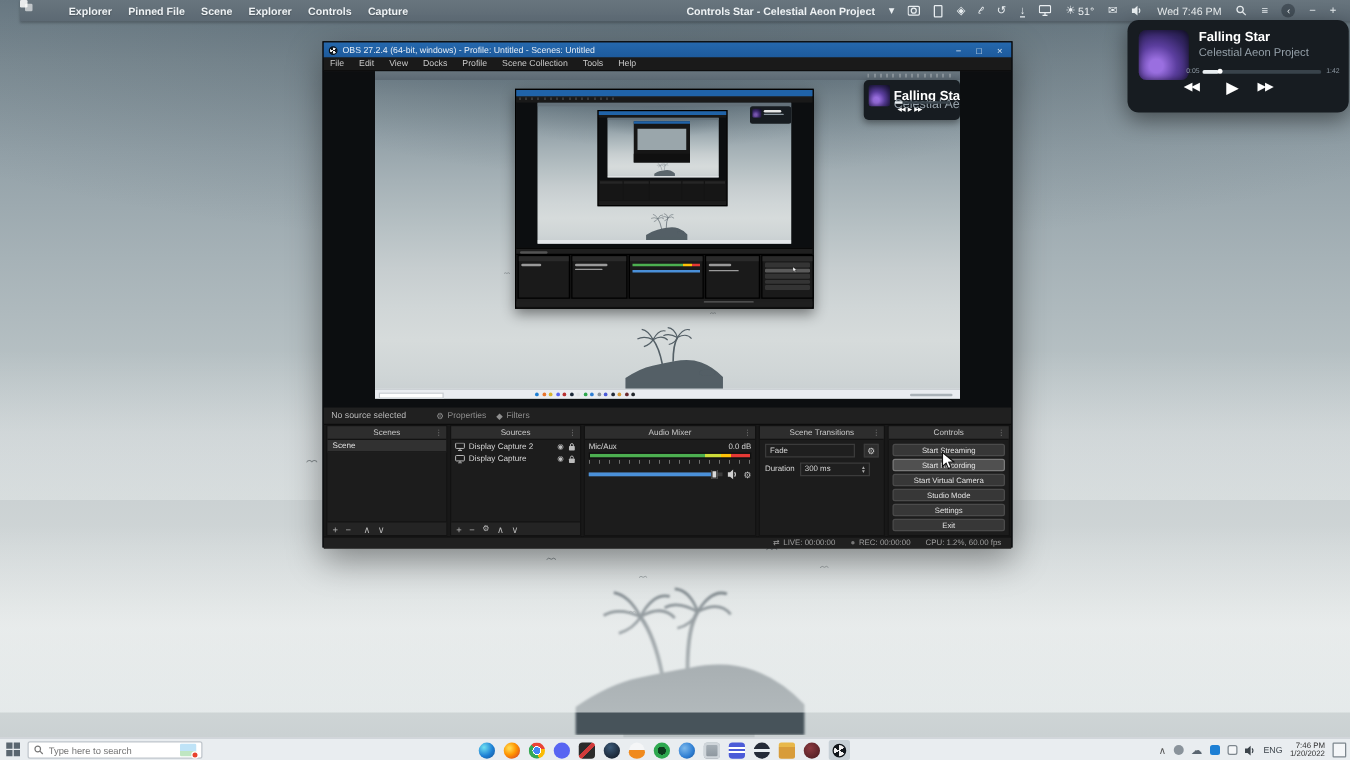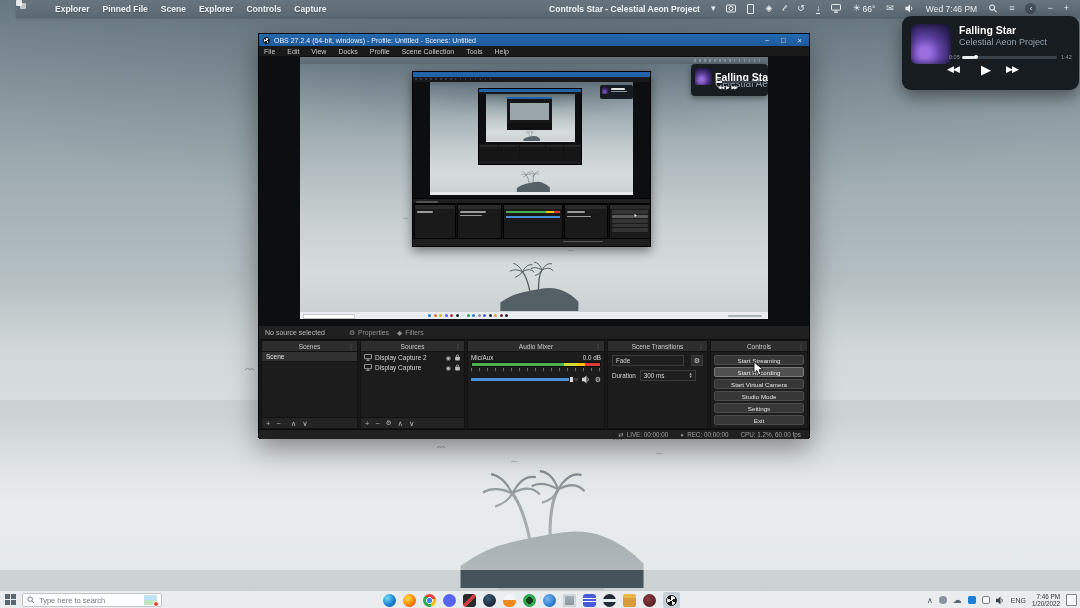--- a/index.html
+++ b/index.html
@@ -236,21 +236,21 @@
     <span class="tb-ic" style="font-size:8px;border:1px solid #e9eef1;border-radius:1px;width:7px;height:10px"></span>
     <span class="tb-ic">◈</span>
     <span class="tb-ic" style="transform:rotate(35deg)">ℓ</span>
     <span class="tb-ic">↺</span>
     <span class="tb-ic" style="border-bottom:1px solid #e9eef1">↓</span>
     <svg class="tb-svg">
           <use href="#mon"></use>
         </svg>
     <span style="display:flex;align-items:center;gap:2px">
           <span class="tb-ic">☀</span>
-          <span>66°</span>
+          <span>51°</span>
         </span>
     <span class="tb-ic">✉</span>
     <svg class="tb-svg">
           <use href="#spk"></use>
         </svg>
     <span style="font-weight:400">Wed 7:46 PM</span>
     <svg class="tb-svg">
           <use href="#mag"></use>
         </svg>
     <span class="tb-ic">≡</span>

